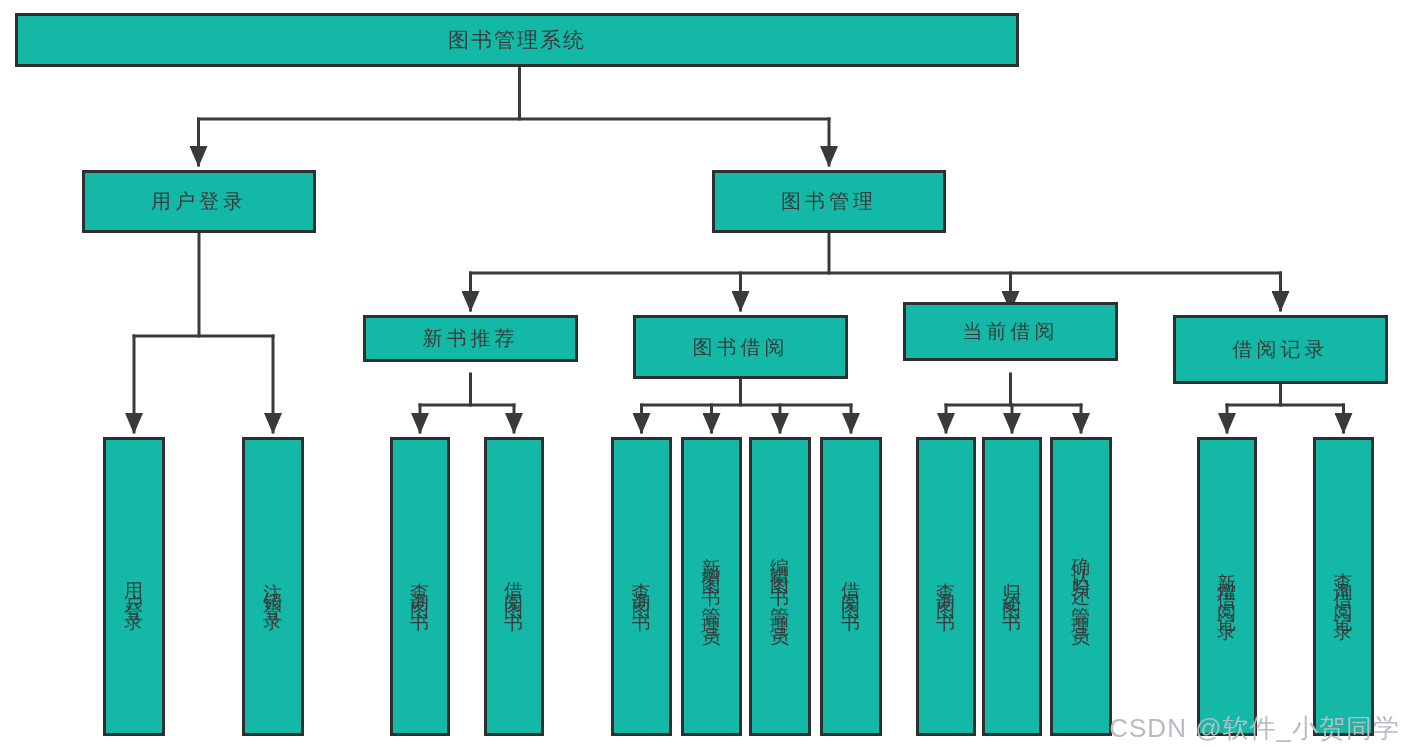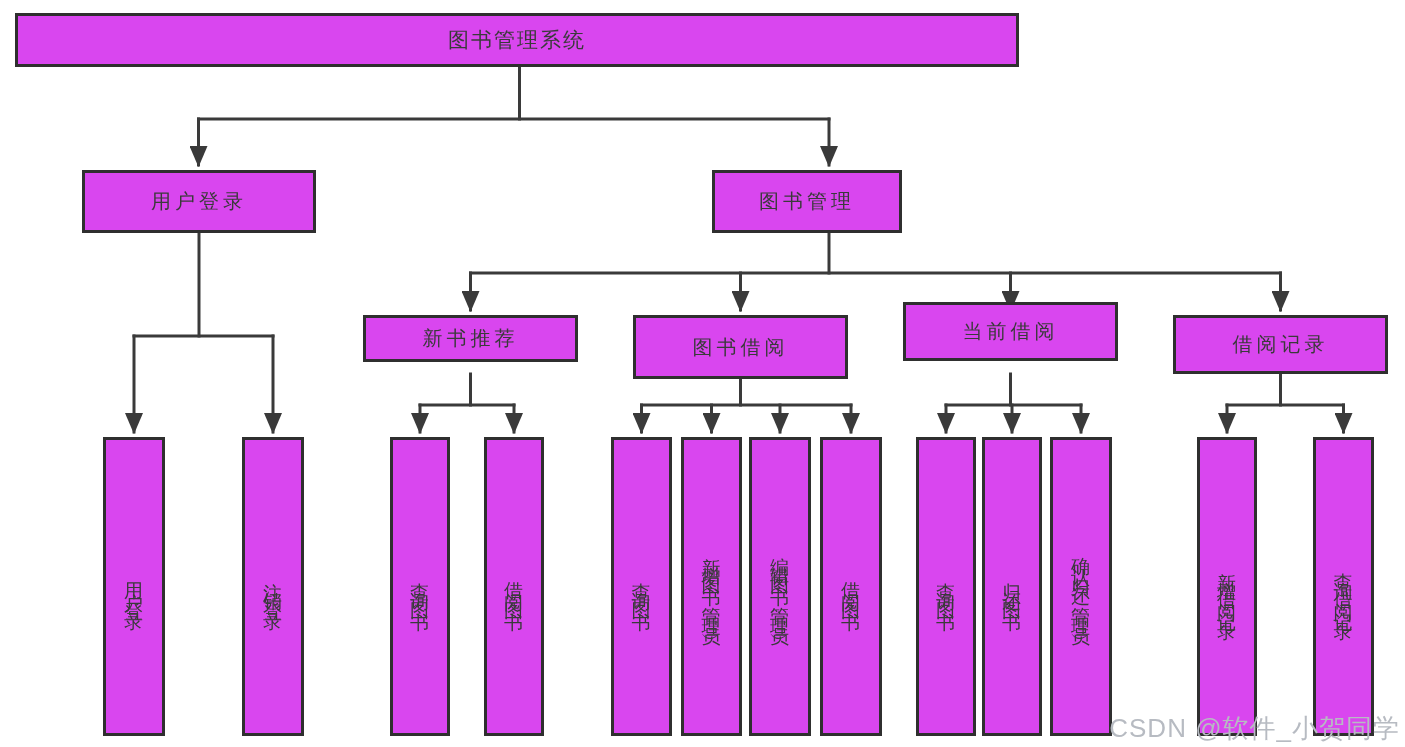--- a/index.html
+++ b/index.html
@@ -29,21 +29,21 @@
     fill: none;
     stroke-linecap: square;
   }
   .arw-fill {
     fill: var(--line, #3a3a3a);
   }
   .node {
     position: absolute;
     box-sizing: border-box;
     border: 3px solid var(--border, #2f2f2f);
-    background: #d946ef;
+    background: #14b8a6;
     display: flex;
     align-items: center;
     justify-content: center;
     color: var(--text, #3a3a3a);
     font-size: 20px;
     letter-spacing: 4px;
     white-space: nowrap;
   }
   .node.root-node {
     font-size: 21px;
@@ -117,26 +117,26 @@
 
     <path class="ln" d="M1280.5,374 V405"></path>
     <path class="ln" d="M1227,405 H1343.5"></path>
     <path class="ln" d="M1227,405 V432" marker-end="url(#arw)"></path>
     <path class="ln" d="M1343.5,405 V432" marker-end="url(#arw)"></path>
   </svg>
 
   <div class="node root-node" style="left:15px; top:13px; width:1004px; height:54px;">图书管理系统</div>
 
   <div class="node" style="left:82px; top:170px; width:234px; height:63px;">用户登录</div>
-  <div class="node" style="left:712px; top:170px; width:190px; height:63px;">图书管理</div>
+  <div class="node" style="left:712px; top:170px; width:234px; height:63px;">图书管理</div>
 
   <div class="node" style="left:363px; top:315px; width:215px; height:47px;">新书推荐</div>
   <div class="node" style="left:633px; top:315px; width:215px; height:64px;text-align:right;">图书借阅</div>
   <div class="node" style="left:903px; top:302px; width:215px; height:59px;">当前借阅</div>
-  <div class="node" style="left:1173px; top:315px; width:215px; height:59px;">借阅记录</div>
+  <div class="node" style="left:1173px; top:315px; width:215px; height:69px;">借阅记录</div>
 
   <div class="node leaf" style="left:103px; top:437px; width:62px; height:299px;">用户登录</div>
   <div class="node leaf" style="left:242px; top:437px; width:62px; height:299px;">注销登录</div>
 
   <div class="node leaf" style="left:390px; top:437px; width:60px; height:299px;">查询图书</div>
   <div class="node leaf" style="left:484px; top:437px; width:60px; height:299px;">借阅图书</div>
 
   <div class="node leaf" style="left:611px; top:437px; width:61px; height:299px;">查询图书</div>
   <div class="node leaf" style="left:681px; top:437px; width:61px; height:299px;">新增图书（管理员）</div>
   <div class="node leaf" style="left:749px; top:437px; width:62px; height:299px;">编辑图书（管理员）</div>

